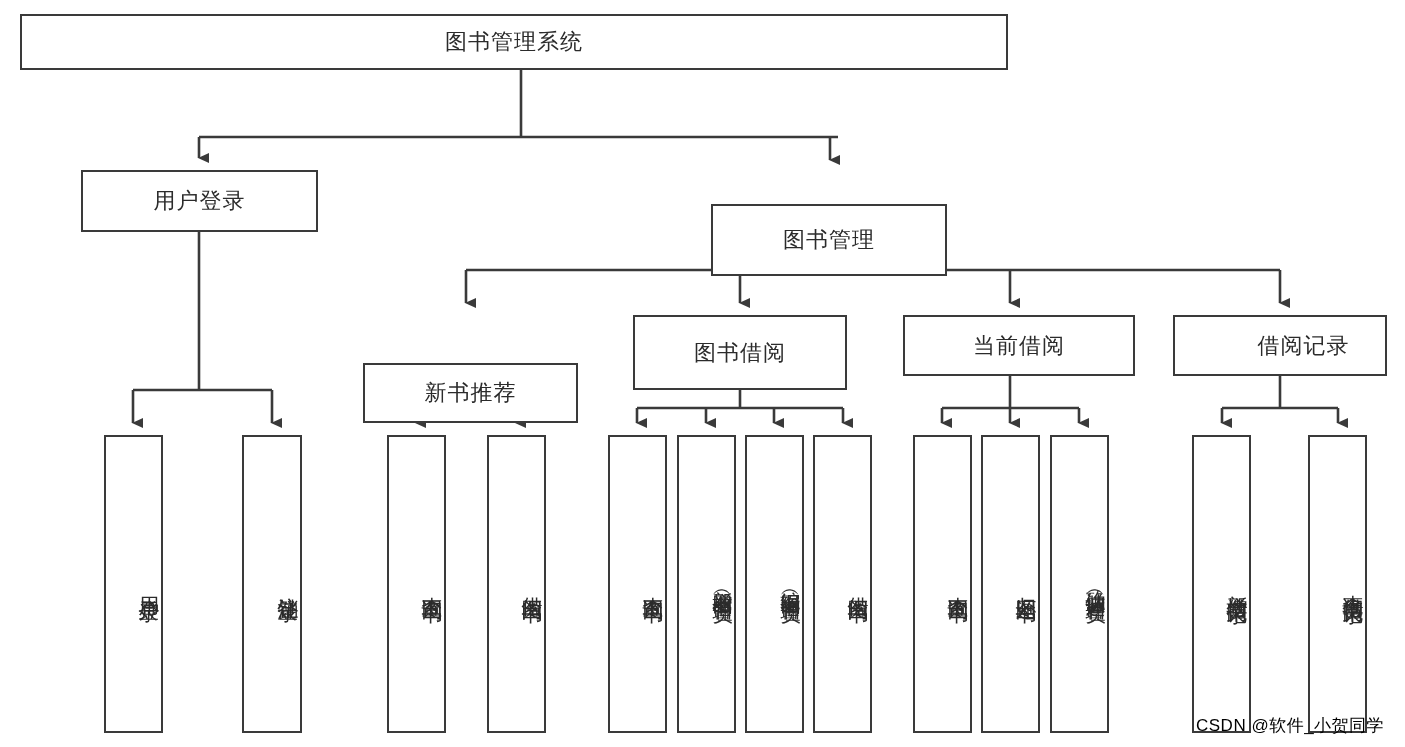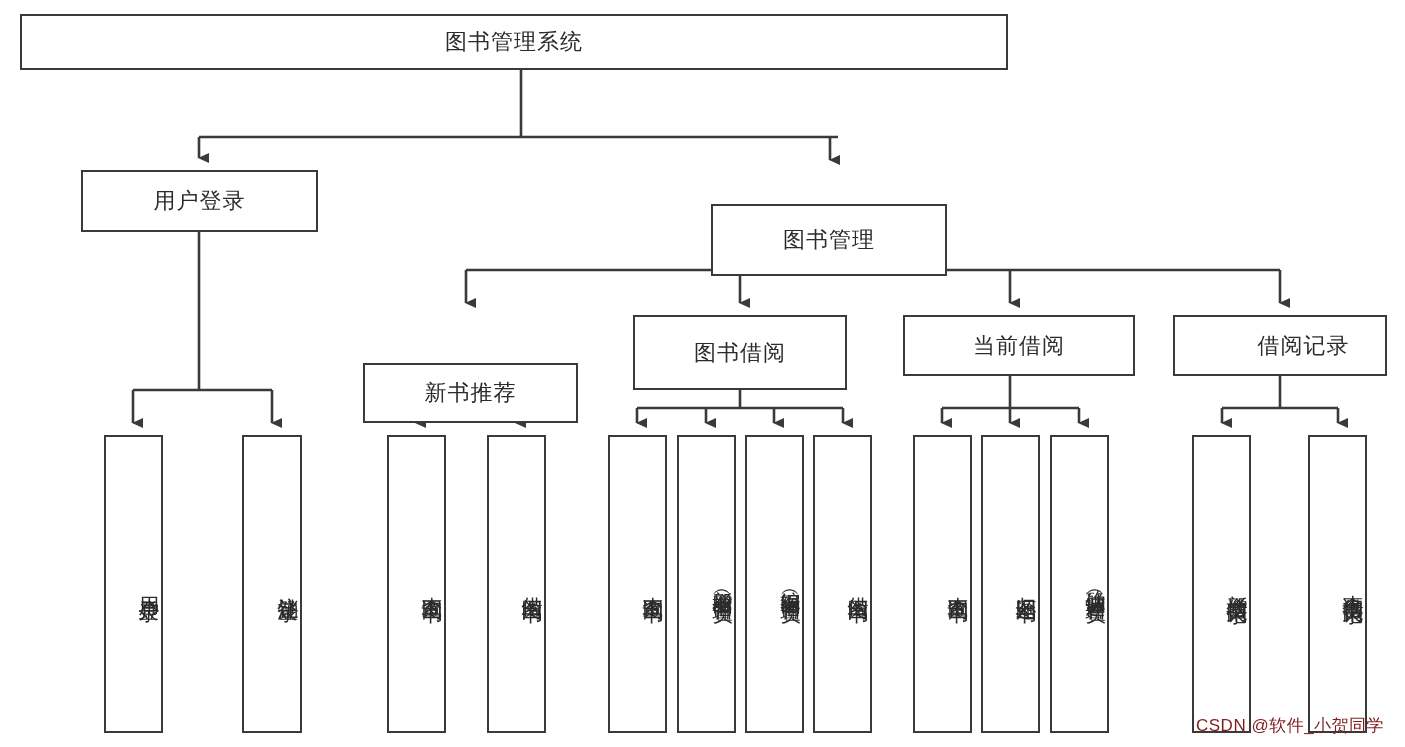--- a/index.html
+++ b/index.html
@@ -23,21 +23,21 @@
     line-height:1.12;
     letter-spacing:2px;
     padding:6px 0;
     align-items:flex-start;
     justify-content:center;
     white-space:normal;
   }
   .node.v.long{ font-size:20px; }
   .watermark{
     position:absolute;
-    color:#7f1d1d;
+    color:#000000;
     font-size:17px;
     letter-spacing:.5px;
     white-space:nowrap;
     pointer-events:none;
   }
 </style>
 </head>
 <body>
 
 <div id="stage">

